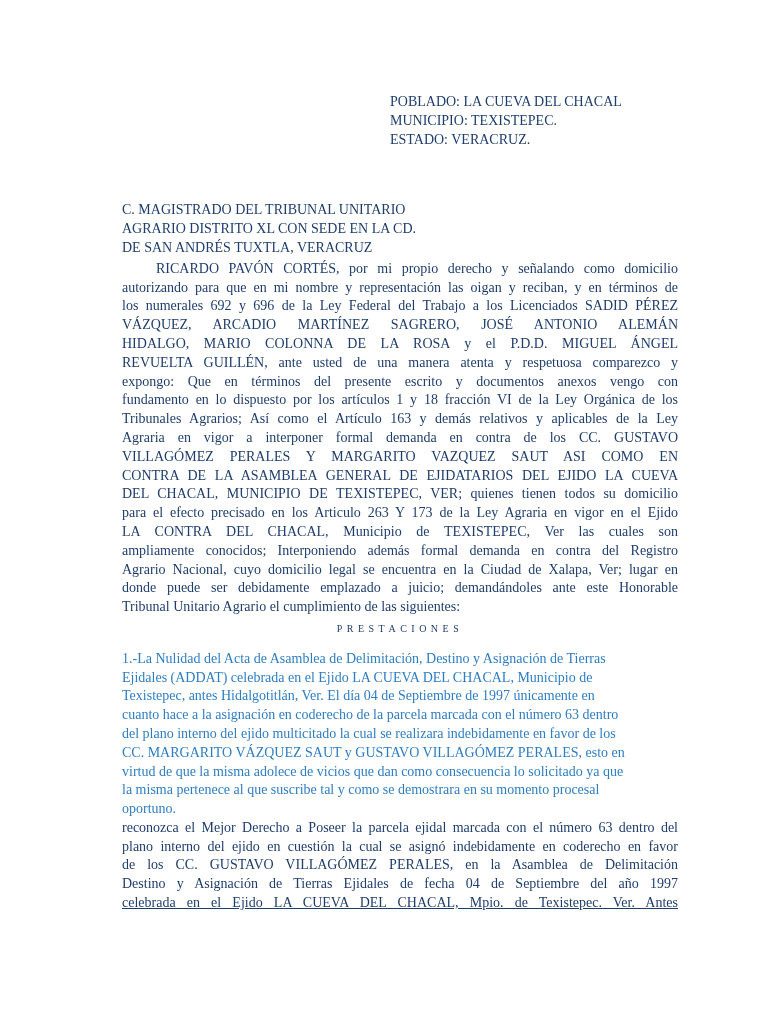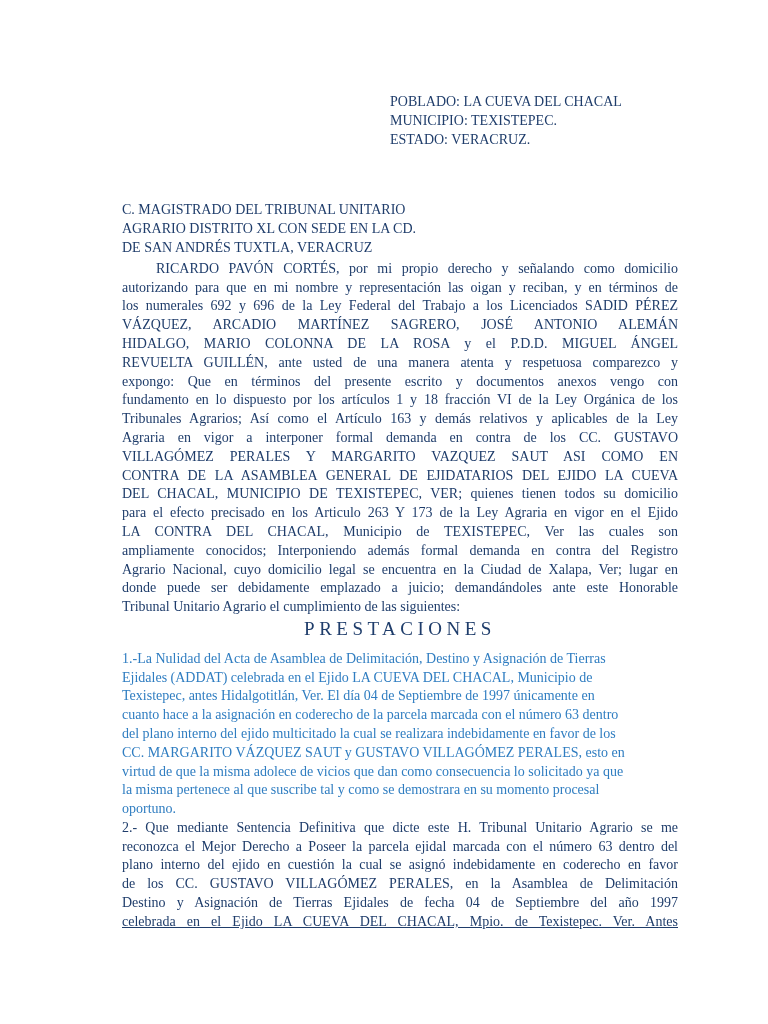--- a/index.html
+++ b/index.html
@@ -35,21 +35,21 @@
     text-align: justify;
     text-align-last: justify;
   }
   .para-body .line:first-child { text-indent: 34px; }
   .para-body .line:last-child { text-align-last: left; }
   .all-justified .line:last-child { text-align-last: justify; text-decoration: underline; }
 
   .section-heading {
     margin: 3px 0 0 0;
     padding: 0;
-    font-size: 19px;
+    font-size: 10px;
     font-weight: normal;
     text-align: center;
     letter-spacing: 4.5px;
     line-height: 18.8px;
     color: #1F3D6B;
   }
   .item-1 {
     margin-top: 11px;
     color: #2F7DC1;
   }
@@ -104,21 +104,20 @@
       <span class="line">Texistepec, antes Hidalgotitlán, Ver. El día 04 de Septiembre de 1997 únicamente en</span>
       <span class="line">cuanto hace a la asignación en coderecho de la parcela marcada con el número 63 dentro</span>
       <span class="line">del plano interno del ejido multicitado la cual se realizara indebidamente en favor de los</span>
       <span class="line">CC. MARGARITO VÁZQUEZ SAUT y GUSTAVO VILLAGÓMEZ PERALES, esto en</span>
       <span class="line">virtud de que la misma adolece de vicios que dan como consecuencia lo solicitado ya que</span>
       <span class="line">la misma pertenece al que suscribe tal y como se demostrara en su momento procesal</span>
       <span class="line">oportuno.</span>
     </div>
 
   <div class="item-2 justified all-justified">
-      <span class="line">2.- Que mediante Sentencia Definitiva que dicte este H. Tribunal Unitario Agrario se me</span>
       <span class="line">reconozca el Mejor Derecho a Poseer la parcela ejidal marcada con el número 63 dentro del</span>
       <span class="line">plano interno del ejido en cuestión la cual se asignó indebidamente en coderecho en favor</span>
       <span class="line">de los CC. GUSTAVO VILLAGÓMEZ PERALES, en la Asamblea de Delimitación</span>
       <span class="line">Destino y Asignación de Tierras Ejidales de fecha 04 de Septiembre del año 1997</span>
       <span class="line">celebrada en el Ejido LA CUEVA DEL CHACAL, Mpio. de Texistepec. Ver. Antes</span>
     </div>
 
 </div>
 
 </body></html>

